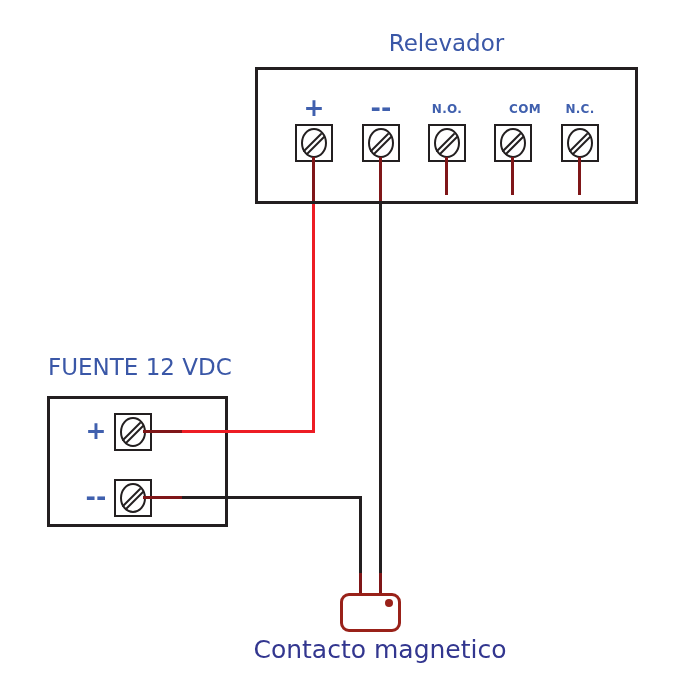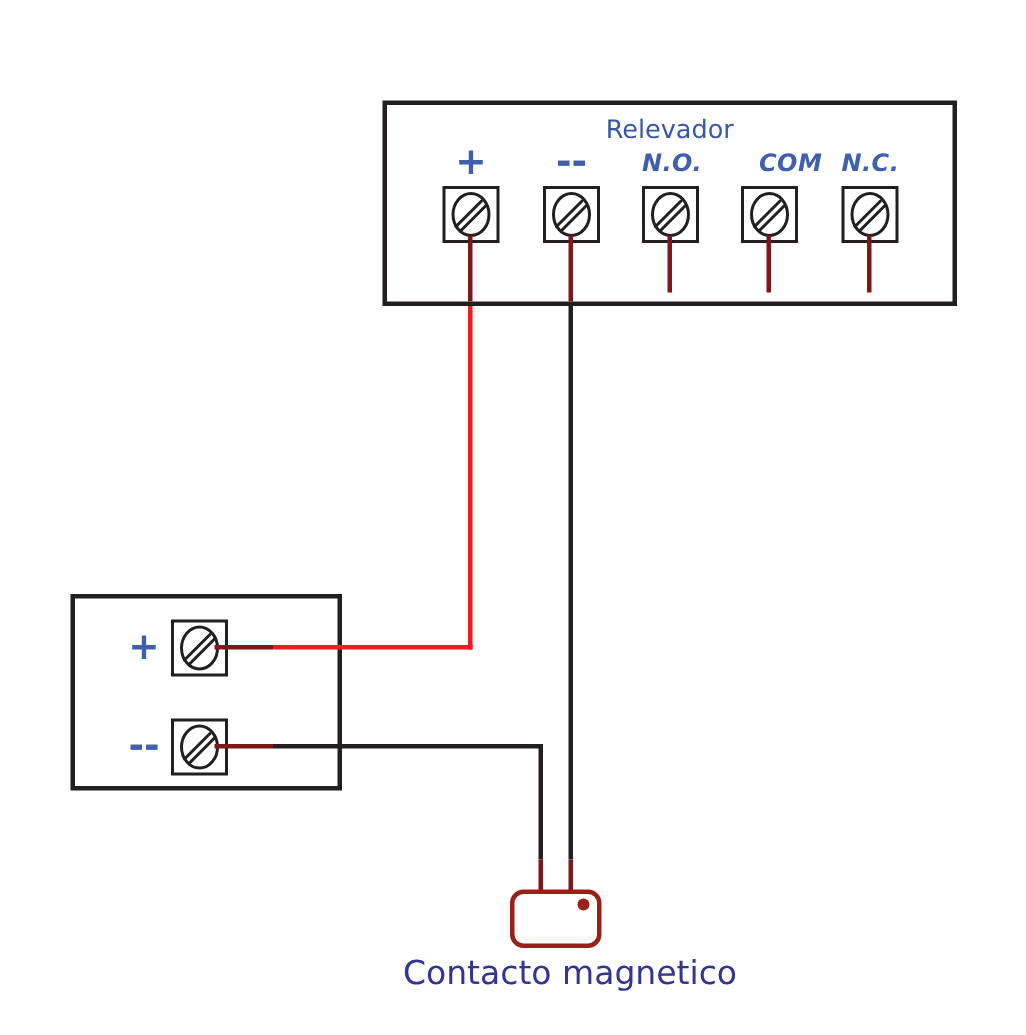--- a/index.html
+++ b/index.html
@@ -7,33 +7,32 @@
     position: relative;
     width: 684px;
     height: 690px;
     background: #ffffff;
     font-family: "DejaVu Sans", "Liberation Sans", sans-serif;
     overflow: hidden;
   }
   .title {
     position: absolute;
     color: var(--title-blue, #3a57a7);
-    font-size: 17px;
+    font-size: 23px;
     line-height: 27px;
     white-space: nowrap;
-    margin-top: 44px;
   }
   .relay-title { left: 255px; top: 30px; width: 383px; text-align: center; }
   .ps-title    { left: 48px;  top: 354px; }
   .caption {
     position: absolute;
     left: 230px; top: 637px; width: 300px;
     text-align: center;
     color: var(--caption-blue, #32368f);
-    font-size: 22px;
+    font-size: 25px;
     line-height: 26px;
     white-space: nowrap;
   }
   .box {
     position: absolute;
     border: 3px solid var(--outline, #231f20);
     box-sizing: border-box;
     background: transparent;
   }
   .relay-box { left: 255px; top: 67px;  width: 383px; height: 137px; }
@@ -49,21 +48,21 @@
   .screw ellipse { fill: #ffffff; stroke: var(--outline, #231f20); stroke-width: 2; }
   .screw line    { stroke: var(--outline, #231f20); stroke-width: 2; stroke-linecap: round; }
   .tlabel {
     position: absolute;
     width: 38px;
     text-align: center;
     color: var(--label-blue, #4060ae);
     white-space: nowrap;
   }
   .tlabel.big   { font-size: 25px; font-weight: bold; line-height: 28px; }
-  .tlabel.small { font-size: 16px; font-weight: bold; line-height: 14px; letter-spacing: 0.3px; font-style: italic; }
+  .tlabel.small { font-size: 12px; font-weight: bold; line-height: 14px; letter-spacing: 0.3px; }
   .wire { position: absolute; }
   .wire.c-red   { background: var(--wire-red, #ed1c24); }
   .wire.c-dark  { background: var(--wire-dark-red, #7f1618); }
   .wire.c-black { background: var(--wire-black, #231f20); }
   .contact {
     position: absolute;
     left: 340px; top: 593px;
     width: 61px; height: 39px;
     border: 3px solid var(--contact-outline, #992119);
     border-radius: 9px;
@@ -121,20 +120,21 @@
     </svg>
   </div>
   <div class="terminal" style="left:561px; top:124px;">
     <svg class="screw" viewBox="0 0 34 34">
       <ellipse cx="17" cy="17" rx="12" ry="14"></ellipse>
       <line x1="7" y1="25" x2="24" y2="8"></line>
       <line x1="10" y1="28" x2="27" y2="11"></line>
     </svg>
   </div>
 
+  <div class="title ps-title">FUENTE 12 VDC</div>
   <div class="box ps-box"></div>
 
   <div class="tlabel big" style="left:80px; top:417px; width:32px;">+</div>
   <div class="tlabel big" style="left:80px; top:483px; width:32px;">--</div>
 
   <div class="terminal" style="left:114px; top:413px;">
     <svg class="screw" viewBox="0 0 34 34">
       <ellipse cx="17" cy="17" rx="12" ry="14"></ellipse>
       <line x1="7" y1="25" x2="24" y2="8"></line>
       <line x1="10" y1="28" x2="27" y2="11"></line>

